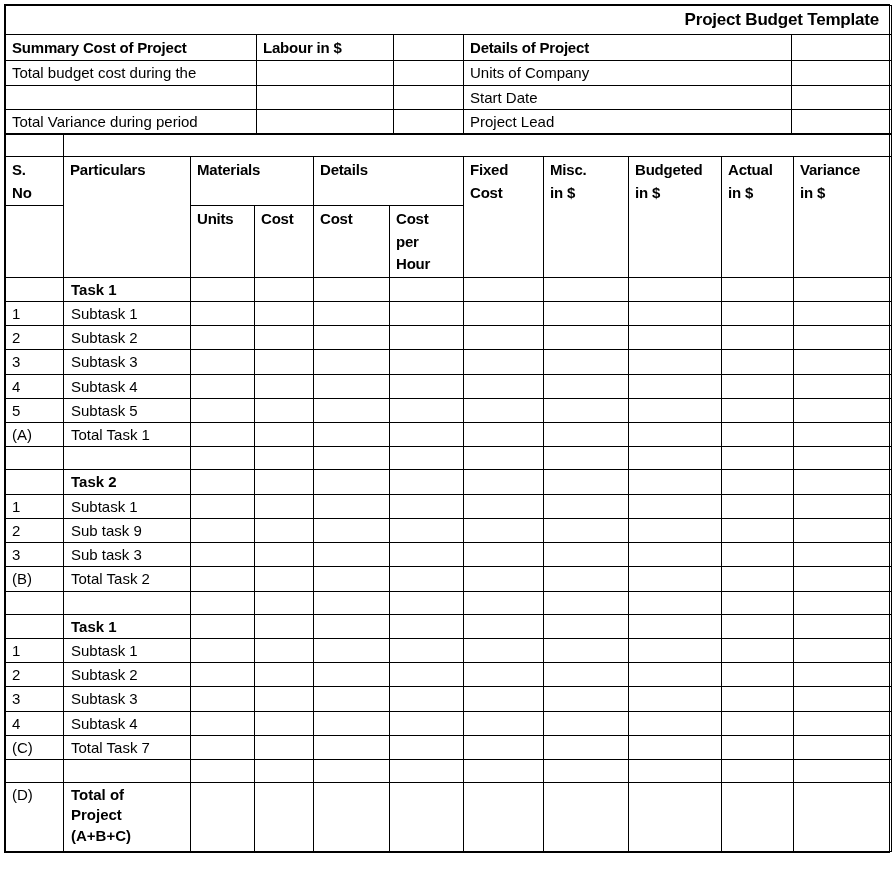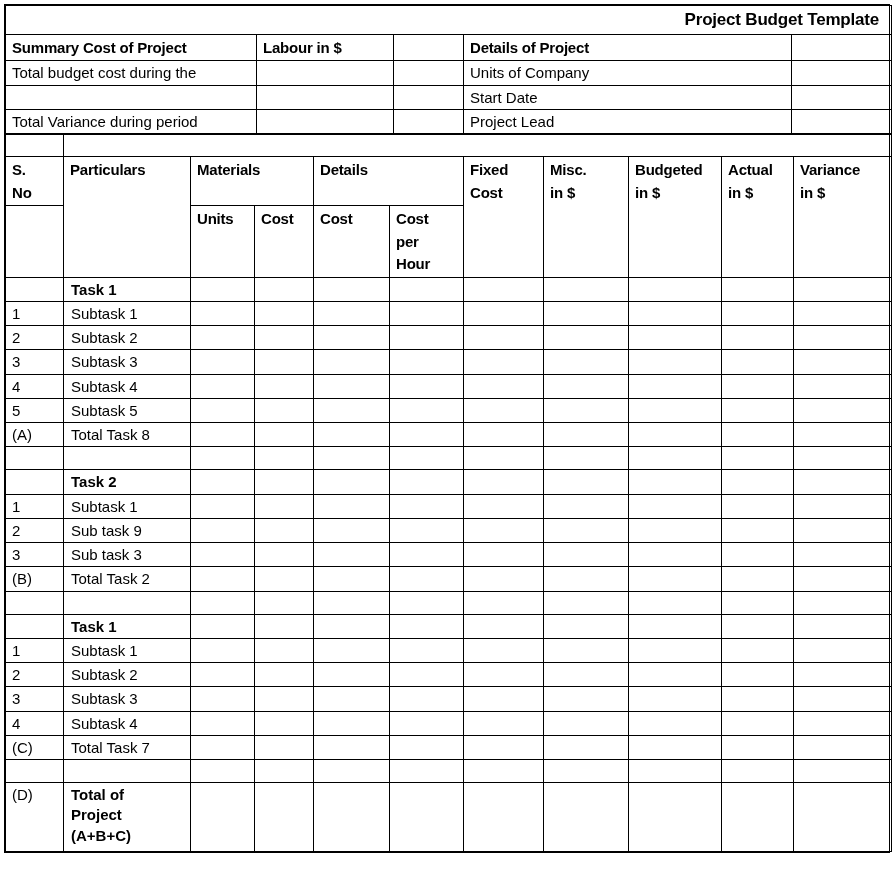--- a/index.html
+++ b/index.html
@@ -224,21 +224,21 @@
     <td></td>
     <td></td>
     <td></td>
     <td></td>
     <td></td>
     <td></td>
     <td></td>
   </tr>
           <tr>
     <td class="c-sno">(A)</td>
-    <td class="c-part pre">Total Task 8</td>
+    <td class="c-part pre">Total Task 1</td>
     <td></td>
     <td></td>
     <td></td>
     <td></td>
     <td></td>
     <td></td>
     <td></td>
     <td></td>
     <td></td>
   </tr>

